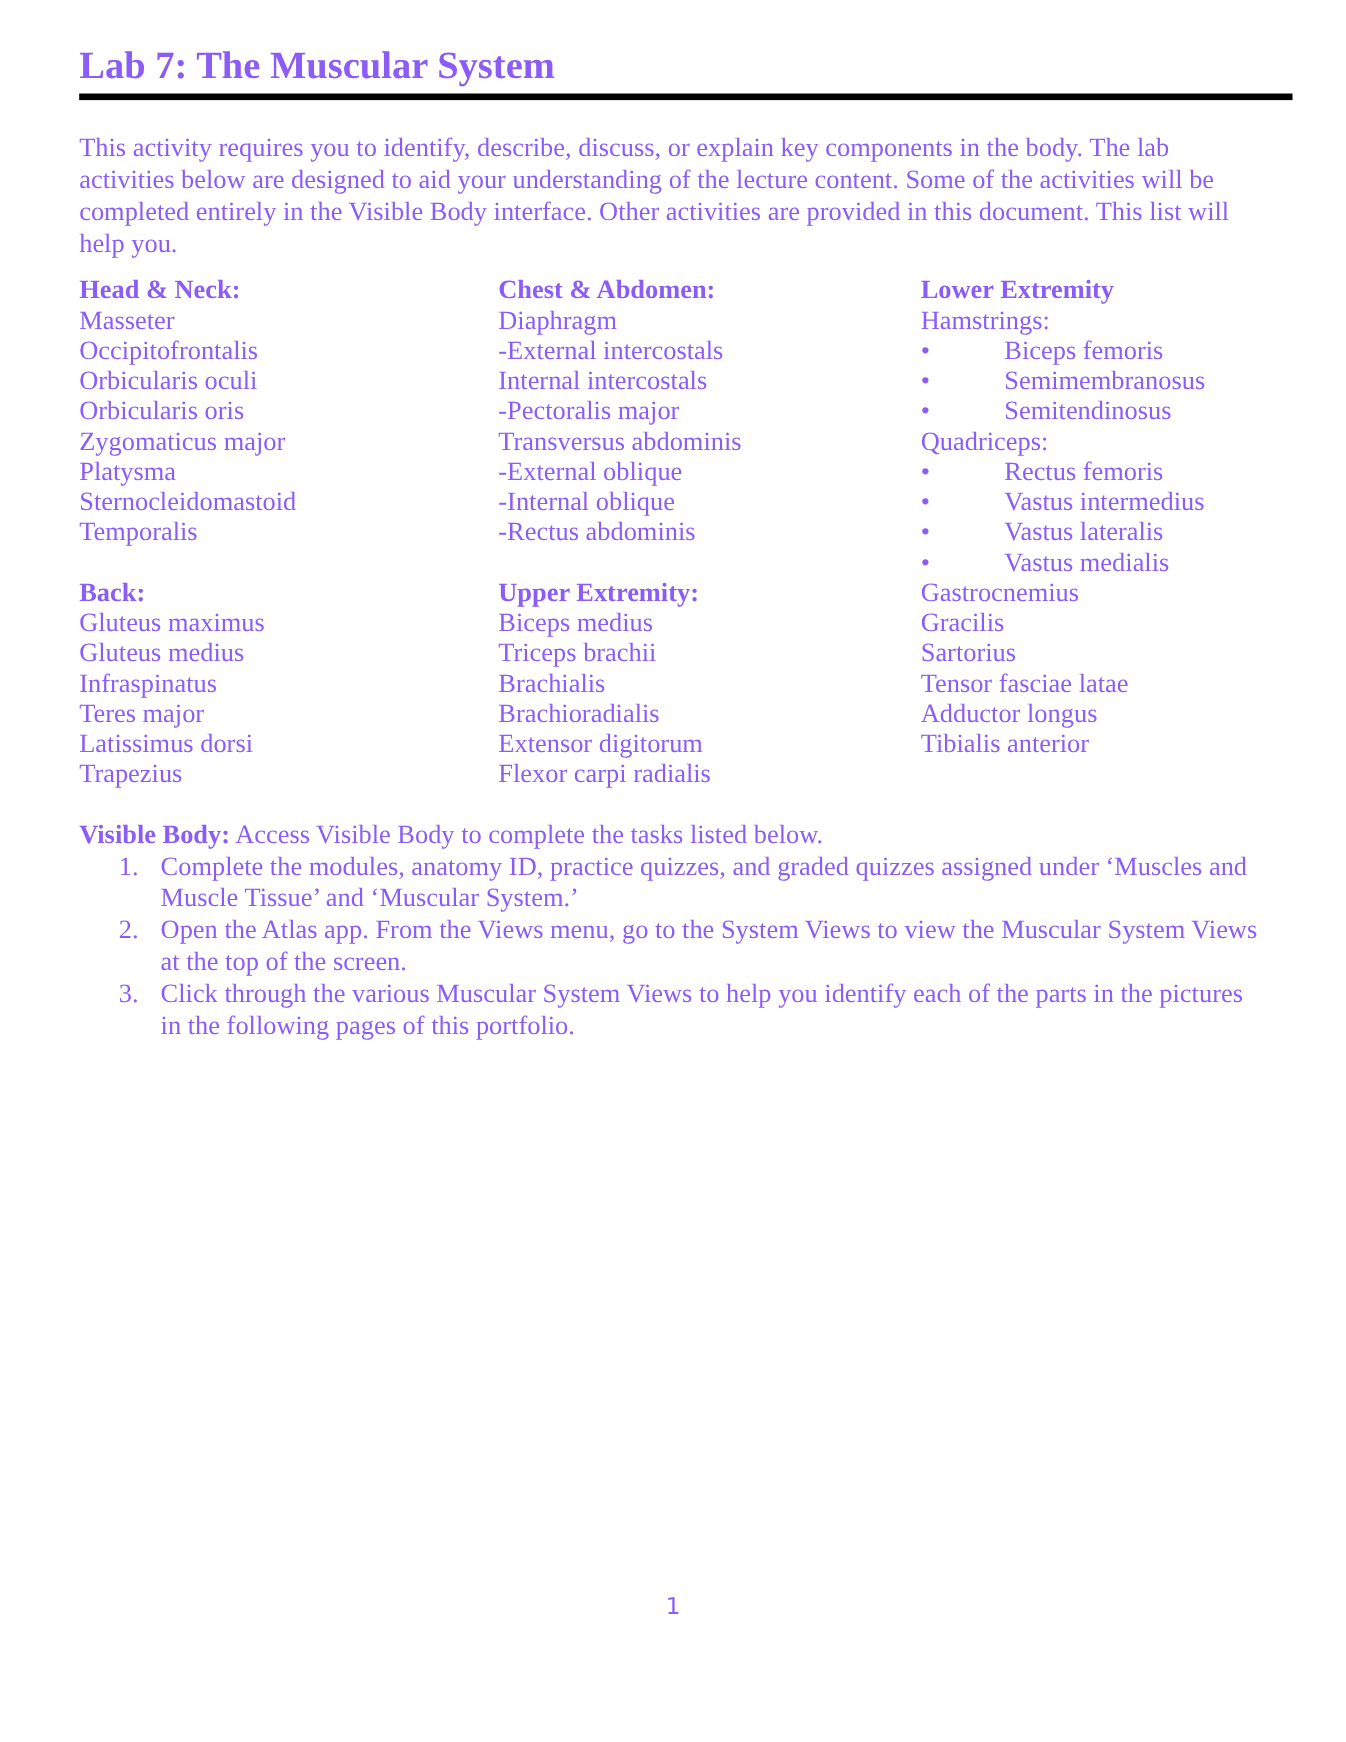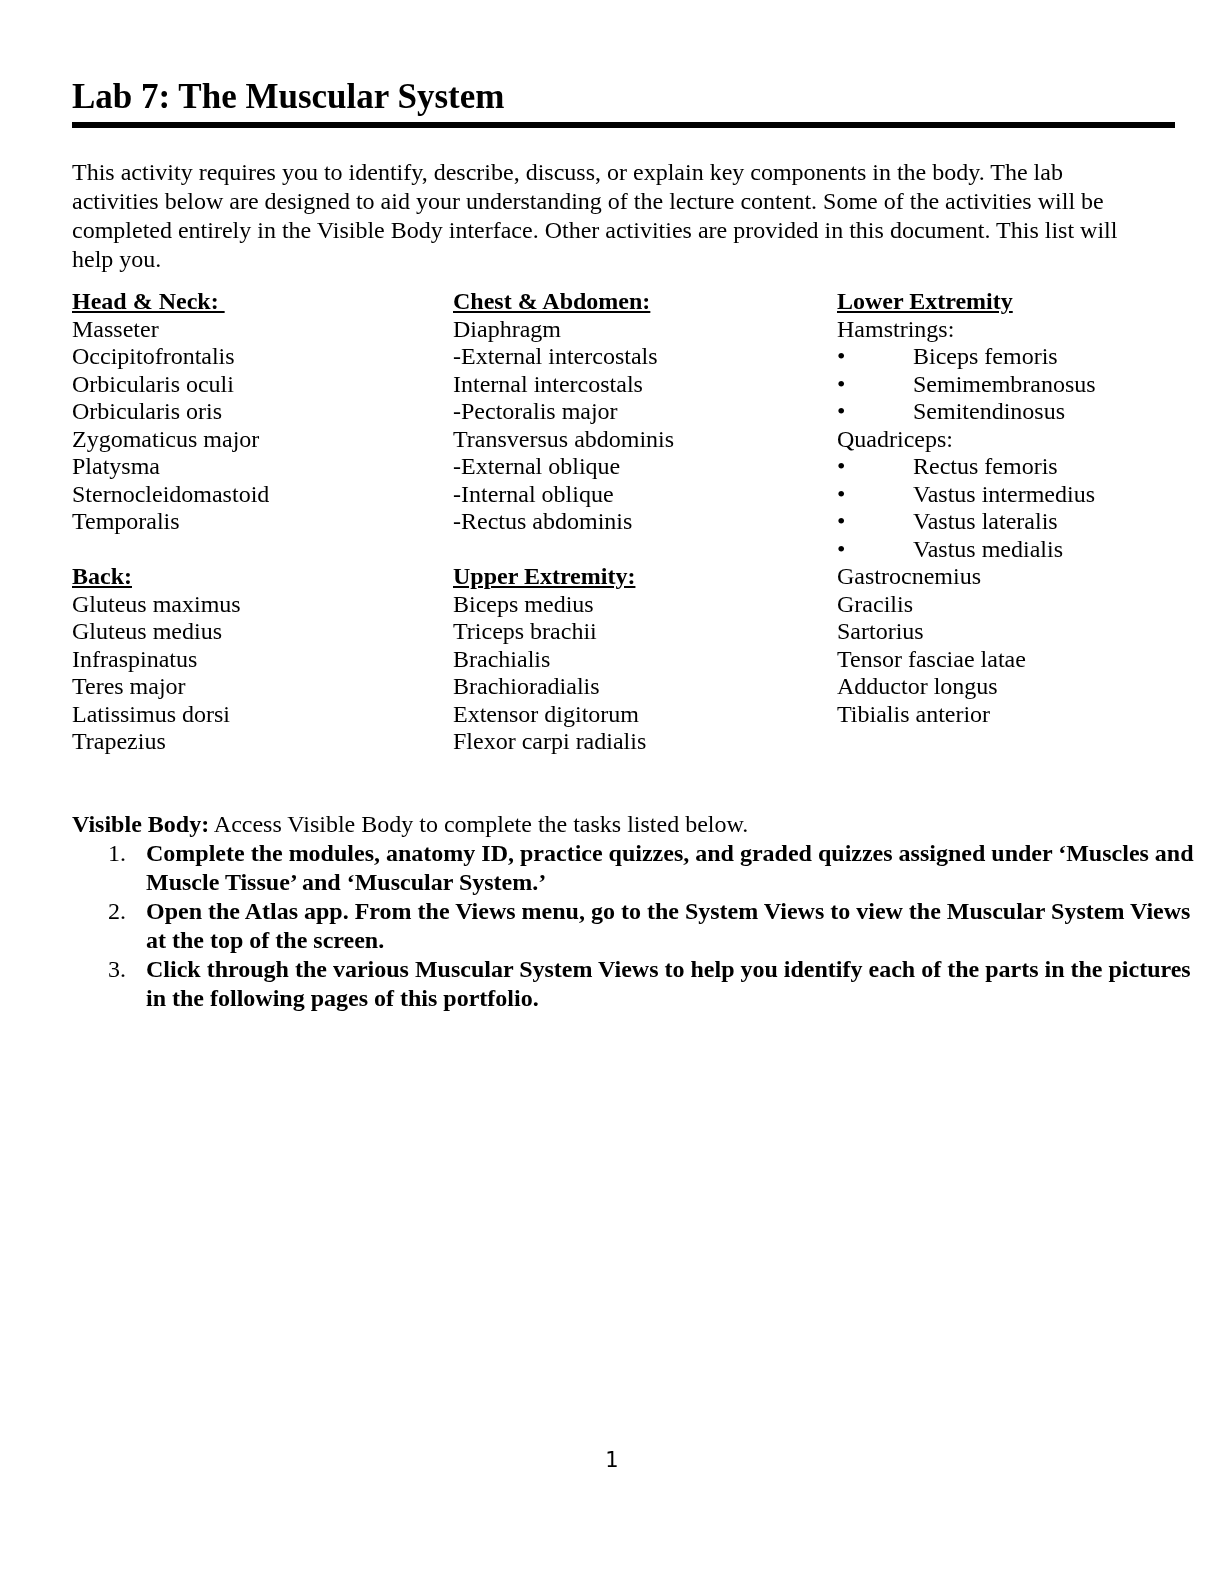--- a/index.html
+++ b/index.html
@@ -1,23 +1,23 @@
 <!DOCTYPE html>
 <html><head>
 <meta charset="utf-8">
 <style>
   html,body{margin:0;padding:0;background:#fff;}
   .page{
     position:relative;
     width:1224px;height:1584px;
-    background:#ffffff;color:#000000;
+    background:#ffffff;color:#8b5cf6;
     font-family:"Liberation Serif", serif;
     font-size:24px;
     box-sizing:border-box;
-    padding:76px 0 0 72px;
+    padding:39px 0 0 72px;
     overflow:hidden;
   }
   h1.title{
     margin:0;
     font-size:35px;
     line-height:42px;
     font-weight:bold;
     width:1103px;
     padding-bottom:4px;
     border-bottom:6px solid #000;
@@ -25,30 +25,30 @@
   }
   .intro{margin-top:30px;}
   .intro-line{line-height:29px;white-space:nowrap;}
   .columns{display:flex;margin-top:14px;}
   .col{flex:0 0 auto;}
   .col-0{width:381px;}
   .col-1{width:384px;}
   .col-2{width:320px;}
   .row{line-height:27.5px;min-height:27.5px;white-space:nowrap;}
   .row.heading{font-weight:bold;}
-  .u{text-decoration:underline;}
+  .u{}
   .row.bullet{display:flex;}
   .dot{flex:0 0 76px;}
   .gap{height:27.5px;}
-  .vb{margin-top:54px;width:1080px;}
+  .vb{margin-top:26px;width:1080px;}
   .vb-lead{margin:0;line-height:29px;white-space:nowrap;}
   .step{display:flex;}
   .step-num{flex:0 0 38px;margin-left:36px;line-height:29px;}
   .step-text{flex:1 1 auto;}
-  .step-line{line-height:29px;white-space:nowrap;font-weight:bold;}
+  .step-line{line-height:29px;white-space:nowrap;}
   .footer{
     position:absolute;top:1448px;left:0;width:1224px;
     text-align:center;
     font-family:"DejaVu Sans", sans-serif;
     font-size:21px;line-height:24px;
   }
 </style>
 </head>
 <body>
 

